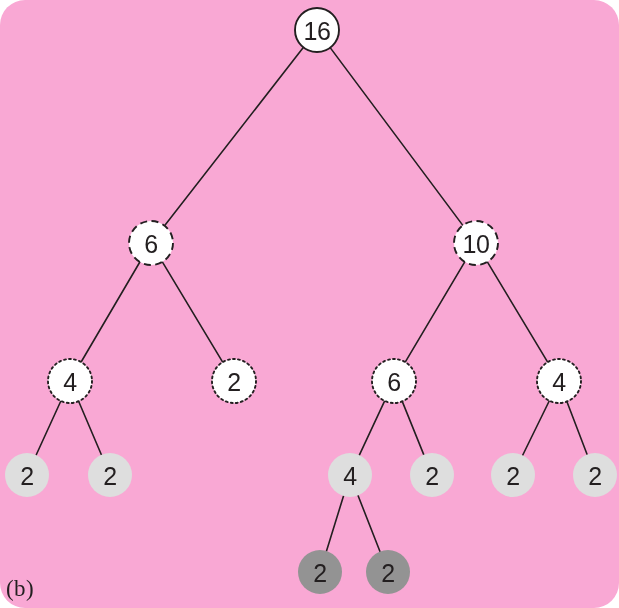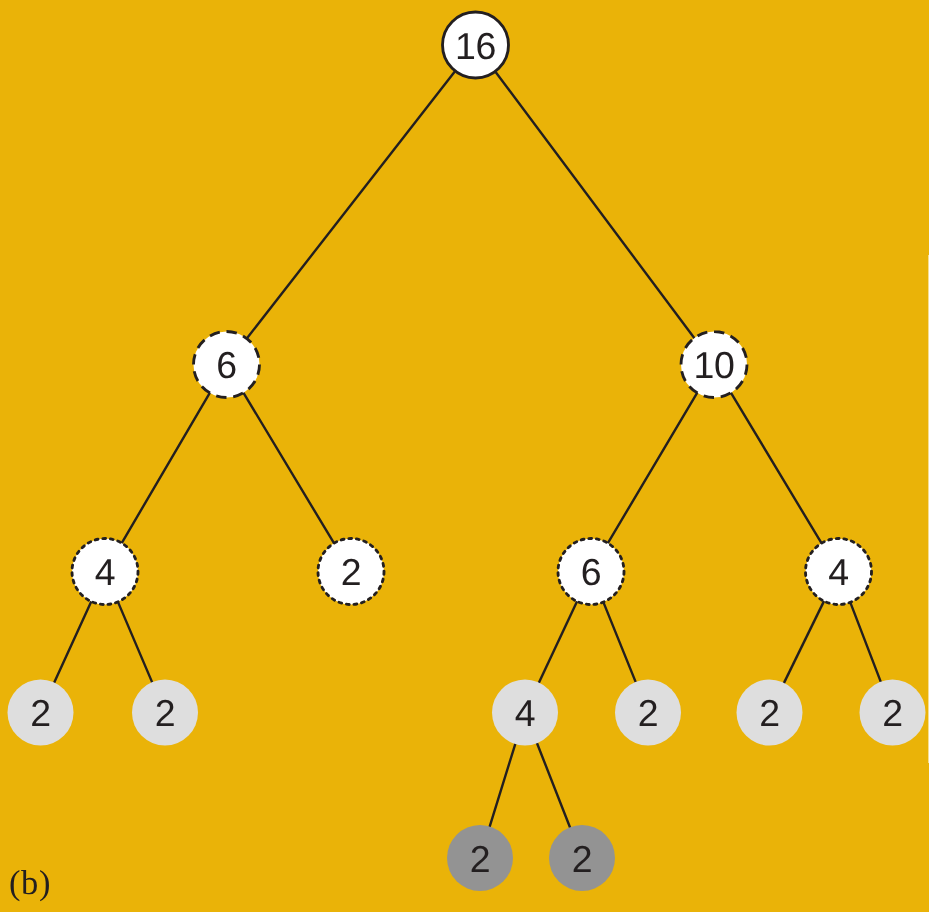--- a/index.html
+++ b/index.html
@@ -7,22 +7,23 @@
     padding: 0;
     background: #ffffff;
   }
   body {
     font-family: "Liberation Sans", sans-serif;
   }
   #figure-root {
     position: relative;
     width: 619px;
     height: 608px;
-    background: #eab308;
+    background: #f9a8d4;
     overflow: hidden;
+    border-radius: 25px;
   }
   #tree-svg {
     position: absolute;
     left: 0;
     top: 0;
     width: 619px;
     height: 608px;
   }
   .edge-line {
     stroke: #231f20;

